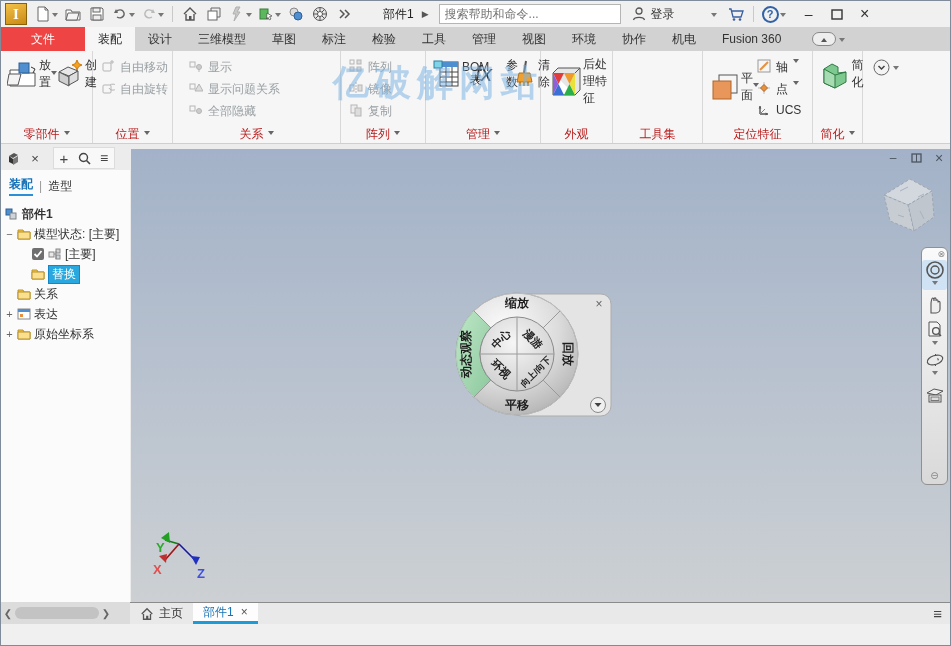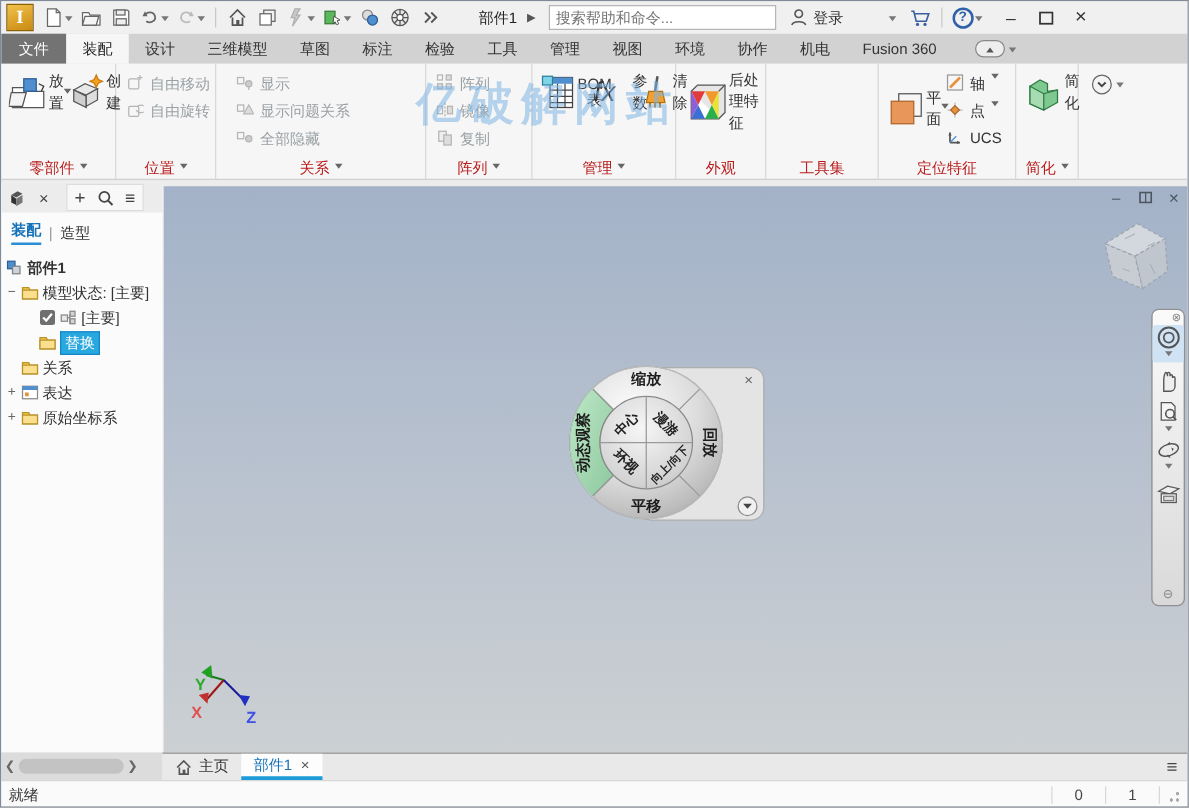--- a/index.html
+++ b/index.html
@@ -24,21 +24,21 @@
   font-size:12px;padding:0 5px;font-family:inherit}
 .login{display:flex;align-items:center;gap:4px;color:#333;margin-left:8px}
 .win-ctl{display:flex;align-items:center;gap:6px;margin-left:8px;color:#333}
 .win-ctl .wb{width:22px;height:20px;display:flex;align-items:center;justify-content:center;font-size:14px}
 .helpq{width:17px;height:17px;border-radius:50%;border:2px solid #2f62a8;color:#2f62a8;
   font-weight:bold;font-size:11px;display:flex;align-items:center;justify-content:center}
 
 .tabrow{position:absolute;left:0;top:26px;width:100%;height:24px;background:#d2d2d2;
   display:flex;align-items:stretch}
 .rtab{padding:0 13px;display:flex;align-items:center;color:#333}
-.rtab.file{background:#737373;color:#fff;padding:0 14px}
+.rtab.file{background:#ef4444;color:#fff;padding:0 30px}
 .rtab.active{background:#f6f6f6;color:#222}
 .collapse-pill{margin-left:18px;display:flex;align-items:center;gap:3px}
 .pill{width:24px;height:14px;border:1px solid #888;border-radius:7px;background:#eee;
   display:flex;align-items:center;justify-content:center}
 .pill i{width:0;height:0;border:3px solid transparent;border-bottom:4px solid #555;margin-bottom:2px}
 
 .ribbon{position:absolute;left:0;top:50px;width:100%;height:93px;background:#f6f6f6;
   border-bottom:1px solid #cfcfcf;display:flex}
 .rgroup{position:relative;height:100%;border-right:1px solid #d8d8d8;flex:none}
 .glabel{position:absolute;bottom:1px;left:0;width:100%;text-align:center;color:#b91c1c;
@@ -760,25 +760,14 @@
         <span>主页</span>
       </div>
       <div class="dtab active">
         <span>部件1</span>
         <span class="x">×</span>
       </div>
       <span class="dham">≡</span>
     </div>
   </div>
 
-  <div class="statusbar">
-    <span>就绪</span>
-    <div class="sright">
-      <span class="ssep"></span>
-      <span class="snum">0</span>
-      <span class="ssep"></span>
-      <span class="snum">1</span>
-      <span class="ssep"></span>
-      <span class="grip"></span>
-    </div>
-  </div>
 
 </div>
 
 </body></html>

